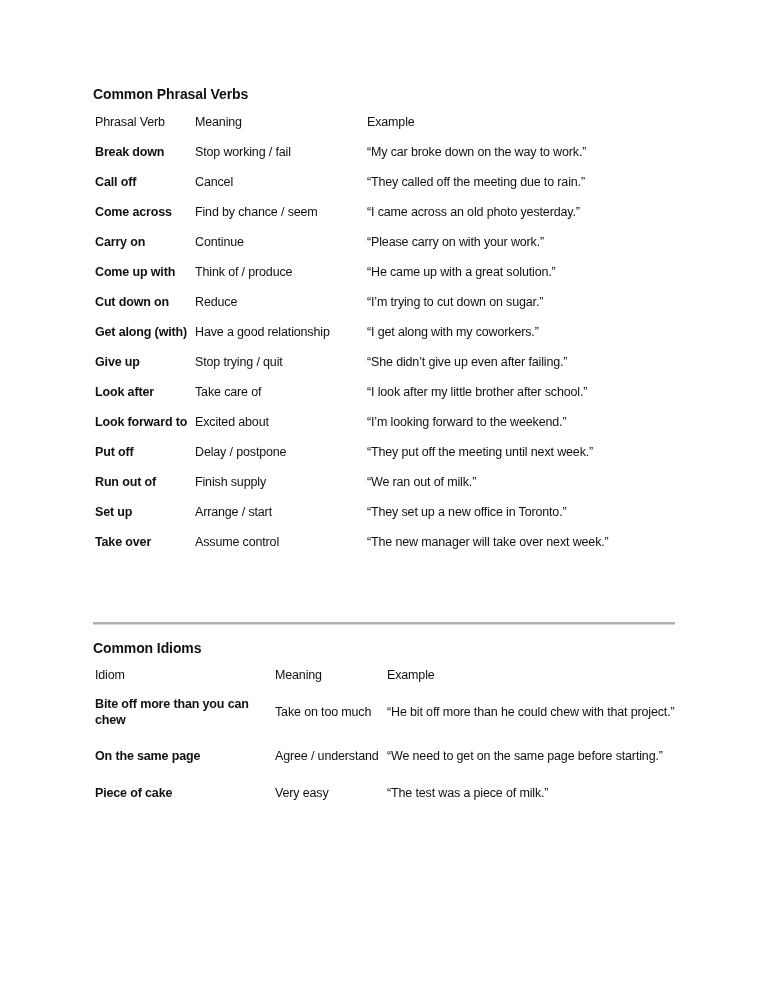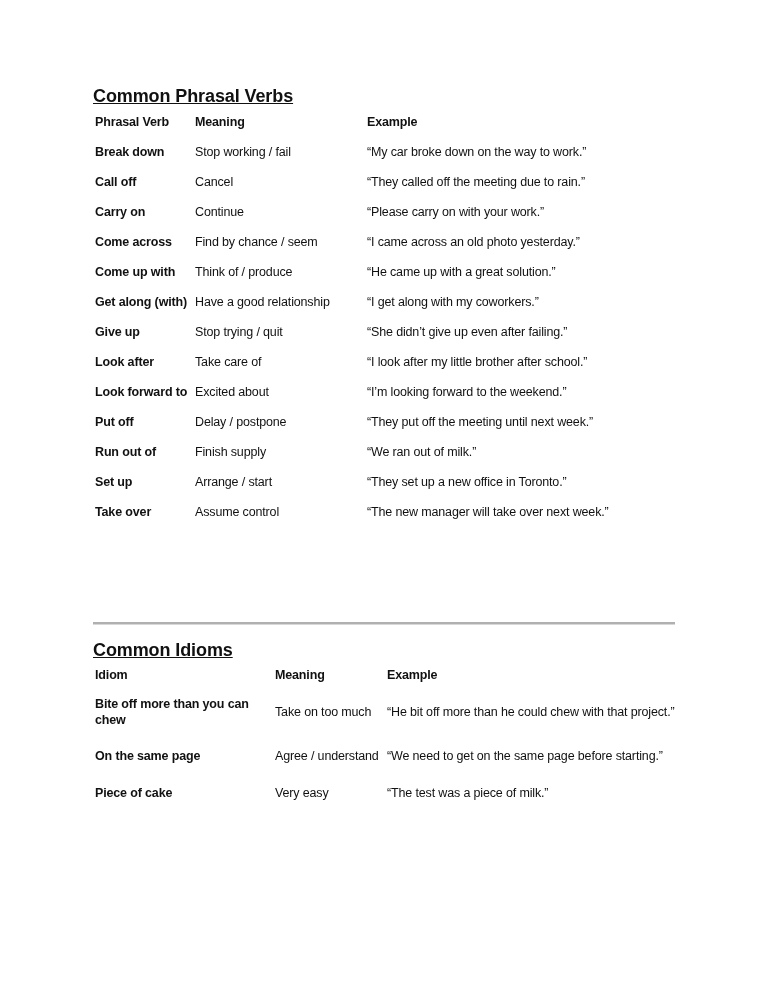--- a/index.html
+++ b/index.html
@@ -4,28 +4,28 @@
 <style>
   html, body { margin: 0; padding: 0; background: #ffffff; }
   body {
     width: 768px; height: 994px; position: relative; overflow: hidden;
     font-family: "Liberation Sans", "DejaVu Sans", sans-serif;
     color: #111111;
   }
   .page { position: absolute; left: 0; top: 0; width: 768px; height: 994px; }
   .section-title {
     position: absolute; left: 93px;
-    font-size: 18px; font-weight: bold; letter-spacing: -0.1px; text-decoration: underline;
+    font-size: 14px; font-weight: bold; letter-spacing: -0.1px;
   }
   table { position: absolute; border-collapse: collapse; table-layout: fixed; }
   td, th {
     font-size: 12.5px; line-height: 16px; padding: 0; vertical-align: middle;
     text-align: left; letter-spacing: -0.15px;
   }
-  th { font-weight: bold; height: 30px; margin-left: 12px; }
+  th { font-weight: normal; height: 30px; margin-left: 12px; }
   td { height: 30px; }
   td.term { font-weight: bold; }
   tr.tall td { height: 44px; }
   .rule {
     position: absolute; left: 93px; top: 622px; width: 582px; height: 2px;
     background: #b0b0b0; border-bottom: 1px solid #d8d8d8;
   }
 </style>
 </head>
 <body>
@@ -52,33 +52,38 @@
         <td class="term">Break down</td>
         <td>Stop working / fail</td>
         <td>“My car broke down on the way to work.”</td>
       </tr>
       <tr>
         <td class="term">Call off</td>
         <td>Cancel</td>
         <td>“They called off the meeting due to rain.”</td>
       </tr>
       <tr>
+        <td class="term">Come across</td>
+        <td>Find by chance / seem</td>
+        <td>“I came across an old photo yesterday.”</td>
+      </tr>
+      <tr>
         <td class="term">Carry on</td>
         <td>Continue</td>
         <td>“Please carry on with your work.”</td>
       </tr>
       <tr>
-        <td class="term">Come across</td>
-        <td>Find by chance / seem</td>
-        <td>“I came across an old photo yesterday.”</td>
-      </tr>
-      <tr>
         <td class="term">Come up with</td>
         <td>Think of / produce</td>
         <td>“He came up with a great solution.”</td>
+      </tr>
+      <tr>
+        <td class="term">Cut down on</td>
+        <td>Reduce</td>
+        <td>“I’m trying to cut down on sugar.”</td>
       </tr>
       <tr>
         <td class="term">Get along (with)</td>
         <td>Have a good relationship</td>
         <td>“I get along with my coworkers.”</td>
       </tr>
       <tr>
         <td class="term">Give up</td>
         <td>Stop trying / quit</td>
         <td>“She didn’t give up even after failing.”</td>

